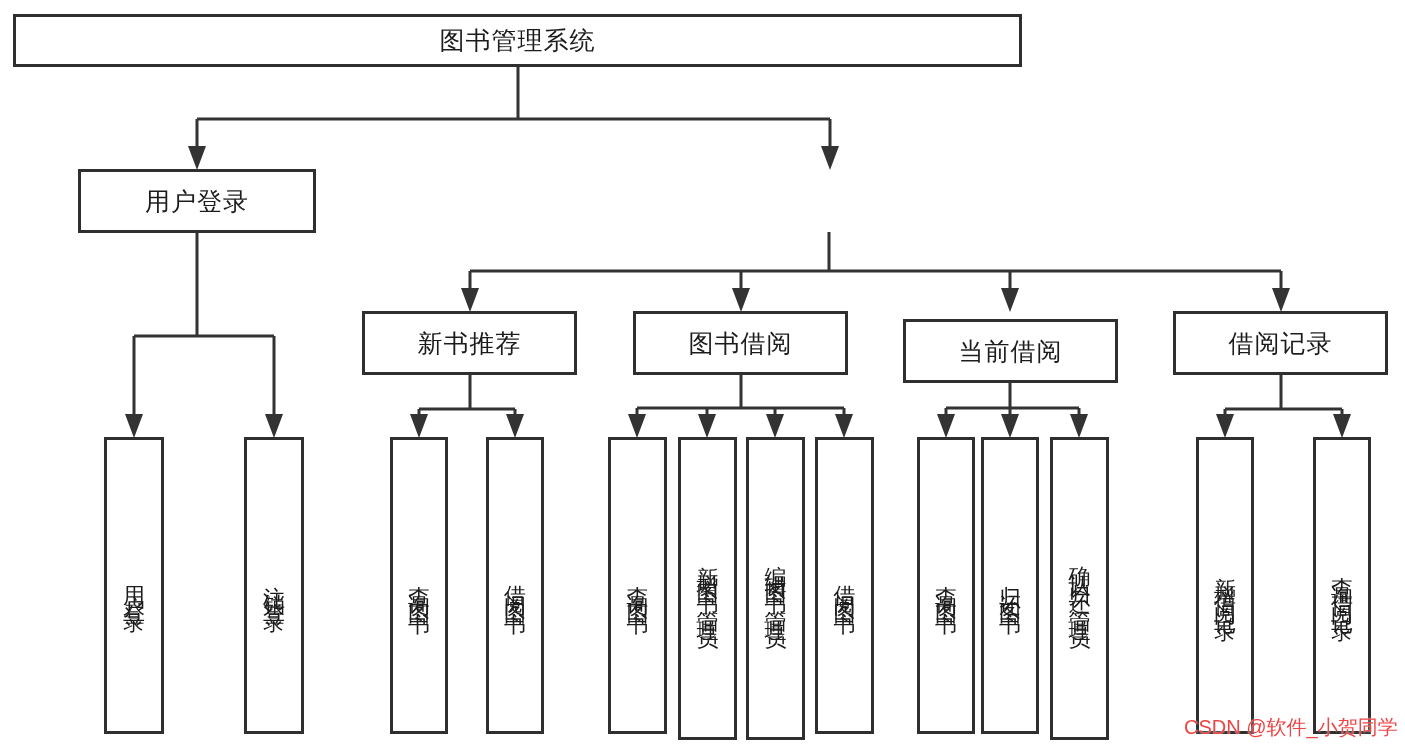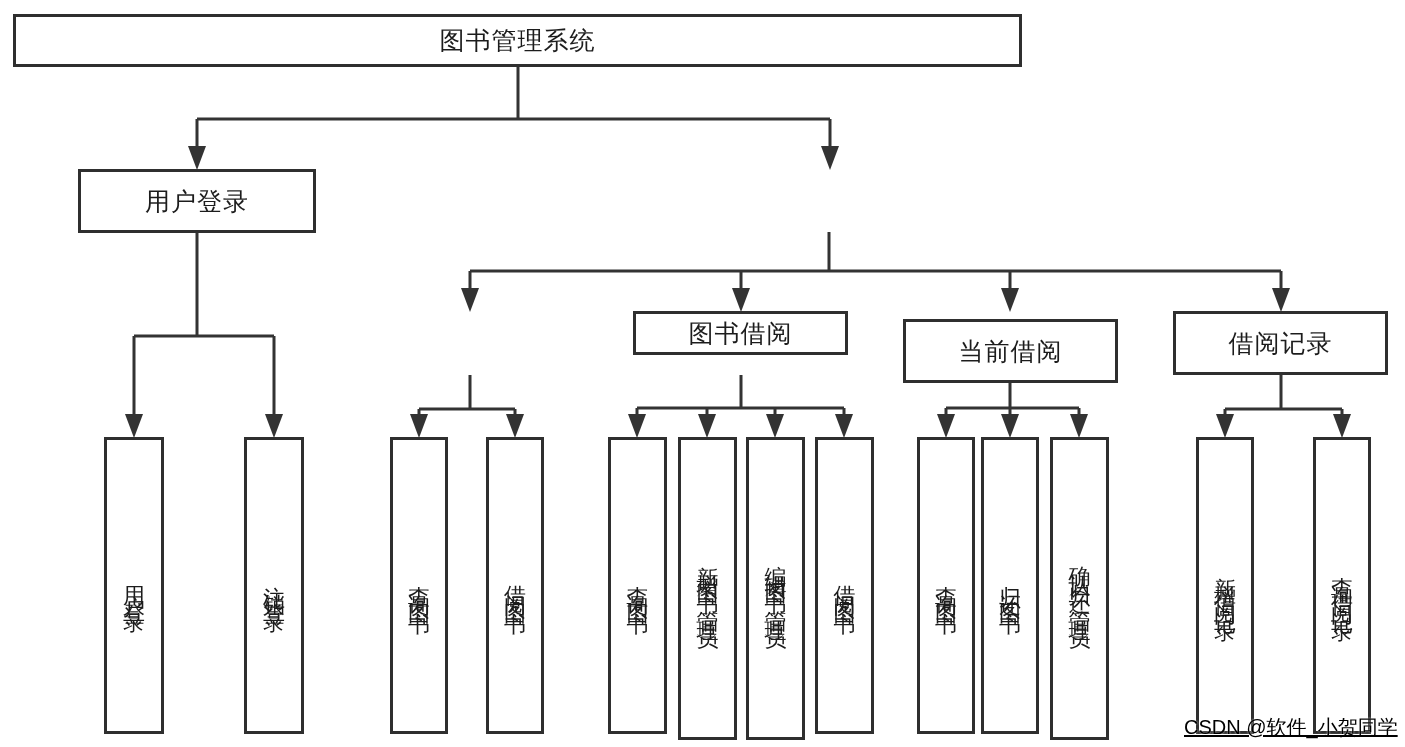--- a/index.html
+++ b/index.html
@@ -55,24 +55,23 @@
     color: #1c1c1c;
     white-space: nowrap;
   }
 
   #watermark {
     position: absolute;
     left: 1184px;
     top: 714px;
     z-index: 5;
     font-size: 20px;
-    color: #000000;
+    color: #ef4444;
     text-shadow: 0 0 2px rgba(255,255,255,0.9);
     white-space: nowrap;
-    text-decoration: underline;
   }
 </style>
 </head>
 <body>
 
 <div id="canvas">
 
   <svg id="wires" viewBox="0 0 1405 747" xmlns="http://www.w3.org/2000/svg">
 
     <g>
@@ -124,21 +123,24 @@
   </svg>
 
   <div class="node" style="left:13px; top:14px; width:1009px; height:53px;">
     <span class="hlabel">图书管理系统</span>
   </div>
 
   <div class="node" style="left:78px; top:169px; width:238px; height:64px;">
     <span class="hlabel">用户登录</span>
   </div>
 
-  <div class="node" style="left:633px; top:311px; width:215px; height:44px;">
+  <div class="node" style="left:362px; top:311px; width:215px; height:64px;">
+    <span class="hlabel">新书推荐</span>
+  </div>
+  <div class="node" style="left:633px; top:311px; width:215px; height:64px;">
     <span class="hlabel">图书借阅</span>
   </div>
   <div class="node" style="left:903px; top:311px; width:215px; height:64px;margin-top:8px;">
     <span class="hlabel">当前借阅</span>
   </div>
   <div class="node" style="left:1173px; top:311px; width:215px; height:64px;">
     <span class="hlabel">借阅记录</span>
   </div>
 
   <div class="node vbox" style="left:104px; top:437px; width:60px; height:297px;">

